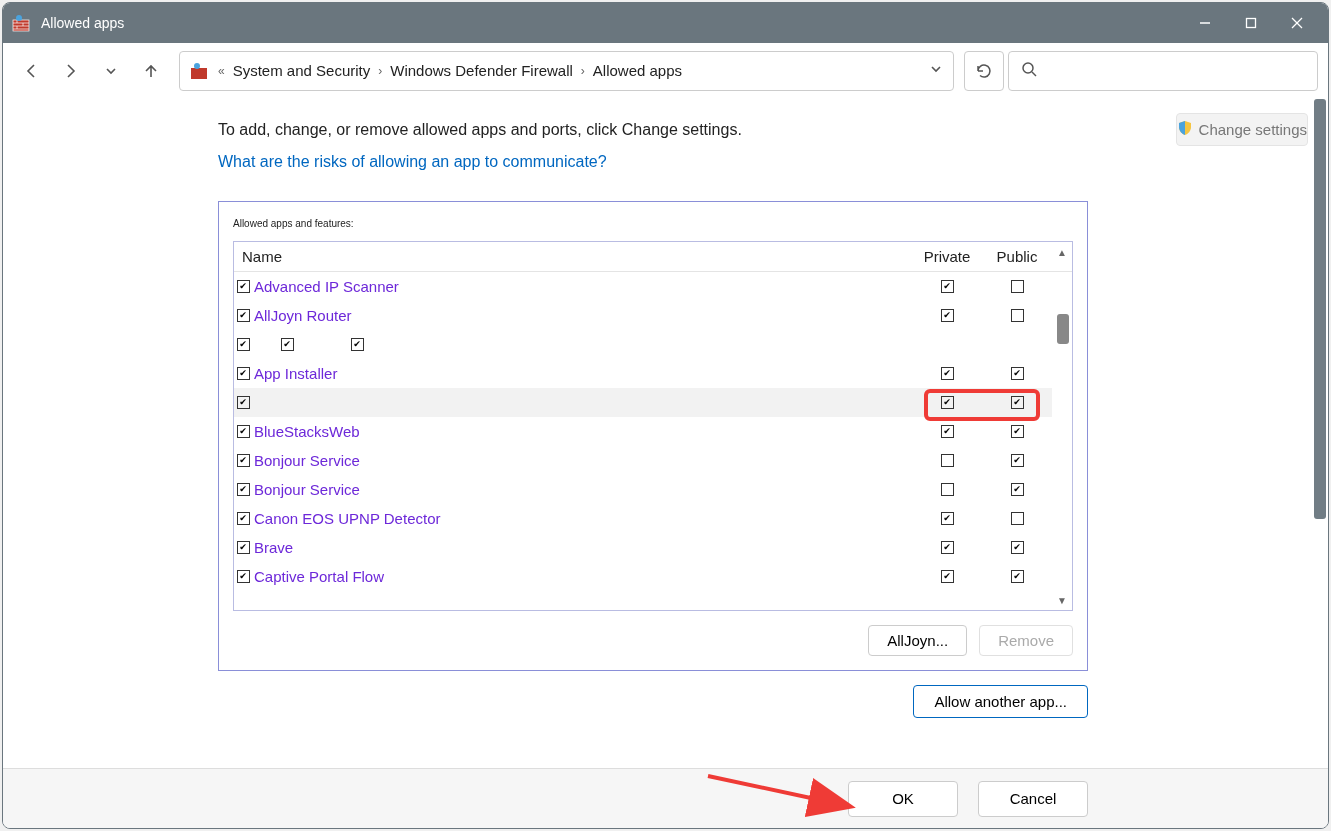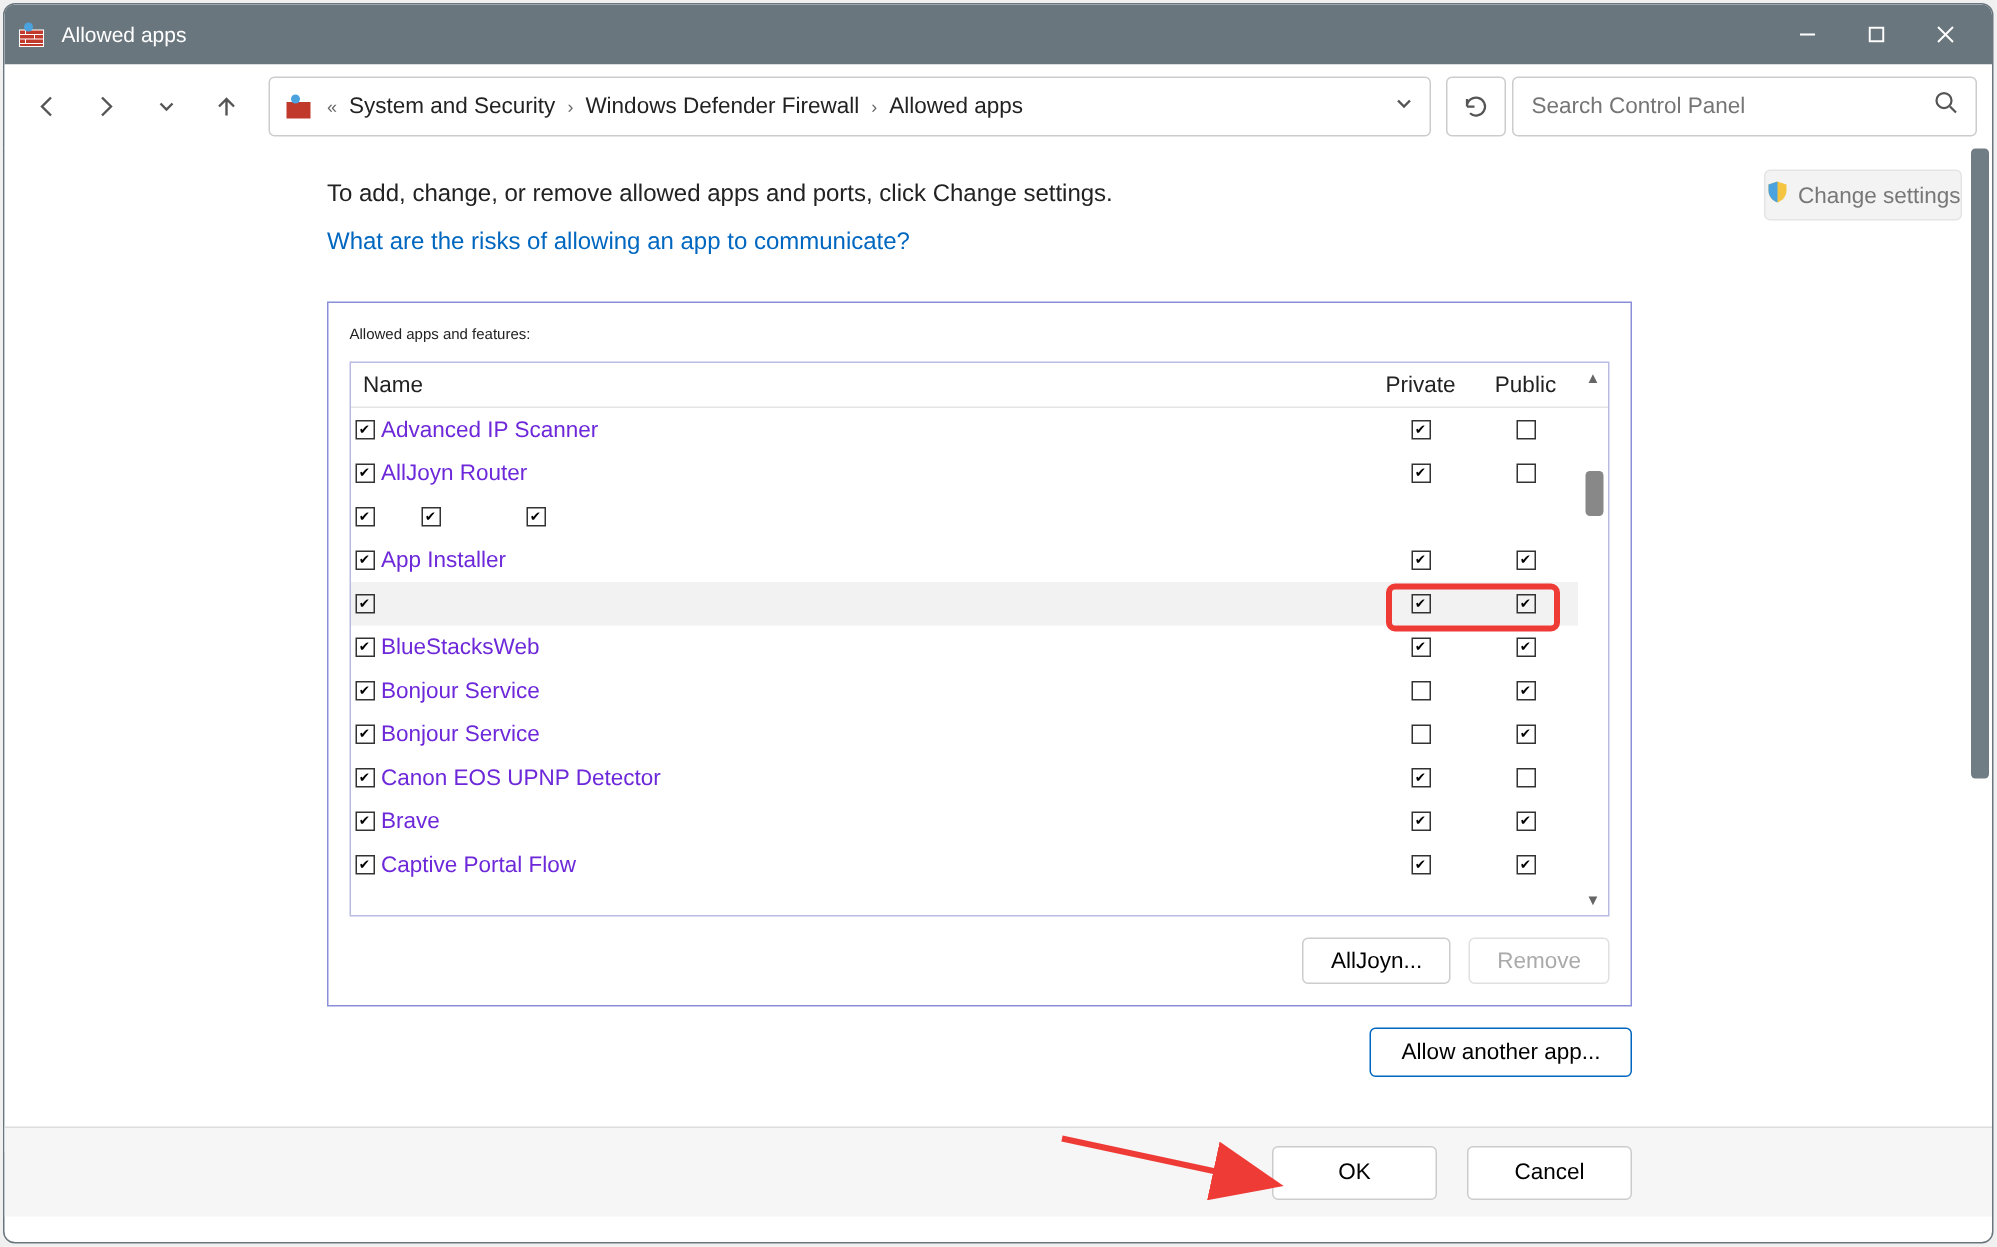--- a/index.html
+++ b/index.html
@@ -106,21 +106,21 @@
 .pbtn {
   border:1px solid #ccc; background:#fff; border-radius:4px; padding:6px 18px; font-size:15px;
 }
 .pbtn.disabled { color:#aaa; border-color:#e0e0e0;}
 .allow-btn-row { display:flex; justify-content:flex-end; margin-top:14px; width:870px;}
 .allow-btn {
   border:1.5px solid #0067c0; background:#fff; border-radius:4px; padding:7px 20px; font-size:15px;
 }
 
 .footer {
-  position:absolute; bottom:17px; left:0; right:0; height:60px;
+  position:absolute; bottom:0; left:0; right:0; height:60px;
   background:#f6f6f6; border-top:1px solid #ddd;
   display:flex; align-items:center; justify-content:flex-end; gap:20px; padding-right:240px;
 }
 .fbtn { border:1px solid #ccc; background:#fff; border-radius:4px; width:110px; height:36px; font-size:15px;}
 
 .arrow-annot {
   position:absolute; left:700px; bottom:10px; pointer-events:none;
 }
 </style>
 </head>
@@ -197,21 +197,20 @@
       <span class="chev"><svg width="14" height="14" fill="none">
             <path d="M3 5l4 4 4-4" stroke="#555" stroke-width="1.6"></path>
           </svg></span>
     </div>
     <div class="refresh-btn">
         <svg width="18" height="18" fill="none">
           <path d="M3 9a6 6 0 1 1 2 4.5M3 9V4m0 5h5" stroke="#555" stroke-width="1.5"></path>
         </svg>
       </div>
     <div class="searchbox">
-      <input placeholder="Search Control Panel" style="">
       <span class="sicon"><svg width="16" height="16" fill="none">
             <circle cx="7" cy="7" r="5" stroke="#555" stroke-width="1.5"></circle>
             <line x1="11" y1="11" x2="15" y2="15" stroke="#555" stroke-width="1.5"></line>
           </svg></span>
     </div>
   </div>
 
   <div class="content-scroll">
     <div class="main-inner">
       <div class="lead-text">To add, change, or remove allowed apps and ports, click Change settings.</div>

